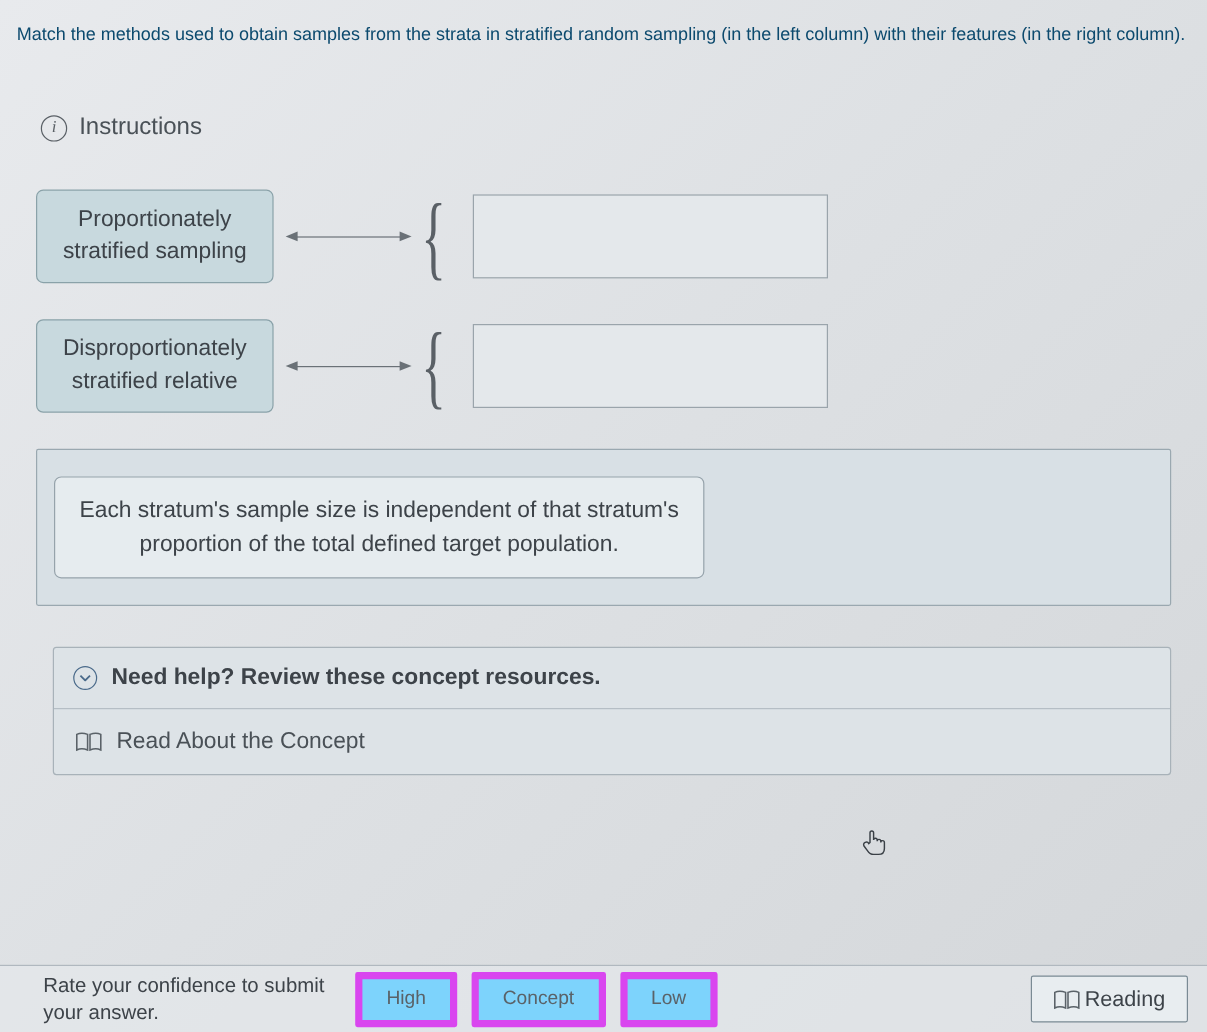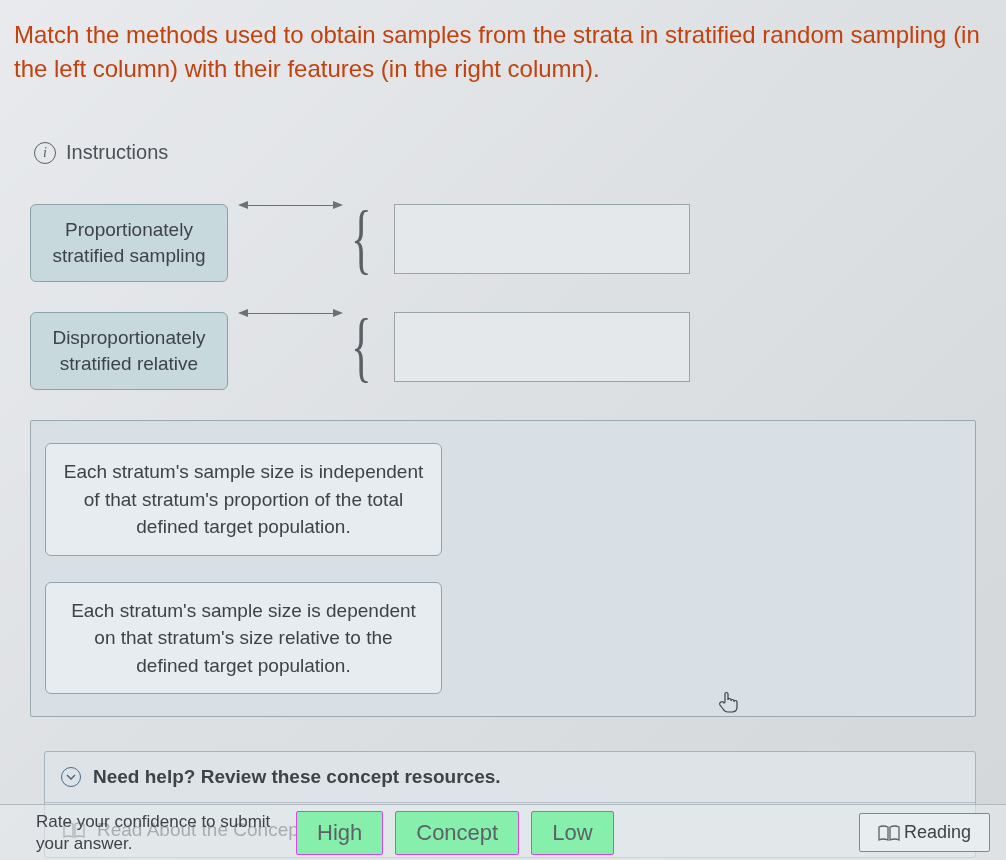--- a/index.html
+++ b/index.html
@@ -5,23 +5,23 @@
     * { box-sizing: border-box; margin: 0; padding: 0; }
     html, body { width: 1006px; height: 860px; overflow: hidden; }
     body {
       font-family: Arial, Helvetica, sans-serif;
       background: linear-gradient(135deg, #e8eaed 0%, #dde0e3 50%, #d4d7da 100%);
       color: #3a4046;
       position: relative;
     }
     .question {
       padding: 18px 12px 0 14px;
-      font-size: 24px;
+      font-size: 15px;
       line-height: 1.4;
-      color: #c2410c;
+      color: #0c4a6e;
     }
     .instructions {
       margin: 56px 0 0 34px;
       display: flex;
       align-items: center;
       gap: 10px;
       font-size: 20px;
       color: #4a5157;
     }
     .info-icon {
@@ -34,20 +34,21 @@
       font-size: 14px;
       font-family: Georgia, serif;
       font-style: italic;
       color: #5a6066;
     }
     .match-area {
       margin: 40px 0 0 30px;
     }
     .match-row {
       display: flex;
+      align-items: center;
       margin-bottom: 30px;
     }
     .source-box {
       width: 198px;
       min-height: 78px;
       background: #c8d9de;
       border: 1px solid #8aa2a9;
       border-radius: 6px;
       display: flex;
       align-items: center;
@@ -105,21 +106,21 @@
       border: 1px solid #9aa4ab;
     }
     .options-box {
       margin: 20px 30px 0 30px;
       border: 1px solid #9aa8b0;
       background: #d8e0e5;
       padding: 22px 14px 22px 14px;
       border-radius: 2px;
     }
     .option-card {
-      width: 397px;
+      width: 542px;
       background: #e6ecef;
       border: 1px solid #96a3ab;
       border-radius: 6px;
       padding: 14px 16px;
       text-align: center;
       font-size: 19px;
       line-height: 1.45;
       color: #3d4349;
       margin-bottom: 26px;
     }
@@ -174,24 +175,24 @@
       padding: 0 16px 0 36px;
       background: rgba(230,233,236,0.6);
     }
     .footer-label {
       width: 260px;
       font-size: 17px;
       line-height: 1.25;
       color: #3d4349;
     }
     .rate-btn {
-      border: 1px solid #d946ef;
-      background: #86efac;
+      border: 6px solid #d946ef;
+      background: #7dd3fc;
       padding: 8px 20px;
-      font-size: 22px;
+      font-size: 16px;
       color: #5a6268;
       margin-right: 12px;
       border-radius: 2px;
       cursor: pointer;
     }
     .reading-btn {
       margin-left: auto;
       border: 1px solid #7a8a94;
       background: #e8edf0;
       padding: 8px 18px;
@@ -237,21 +238,20 @@
     <div class="arrow">
         <span class="tip-left"></span>
       </div>
     <span class="brace">{</span>
     <div class="drop-target"></div>
   </div>
 </div>
 
 <div class="options-box">
   <div class="option-card">Each stratum's sample size is independent of that stratum's proportion of the total defined target population.</div>
-  <div class="option-card">Each stratum's sample size is dependent on that stratum's size relative to the defined target population.</div>
 </div>
 
 <div class="help-box">
   <div class="help-header">
     <span class="chevron-circle">
       <svg width="10" height="6" viewBox="0 0 10 6">
           <path d="M1 1 L5 5 L9 1" stroke="#4a6a8a" stroke-width="1.5" fill="none"></path>
         </svg>
     </span>
     <span>Need help? Review these concept resources.</span>

